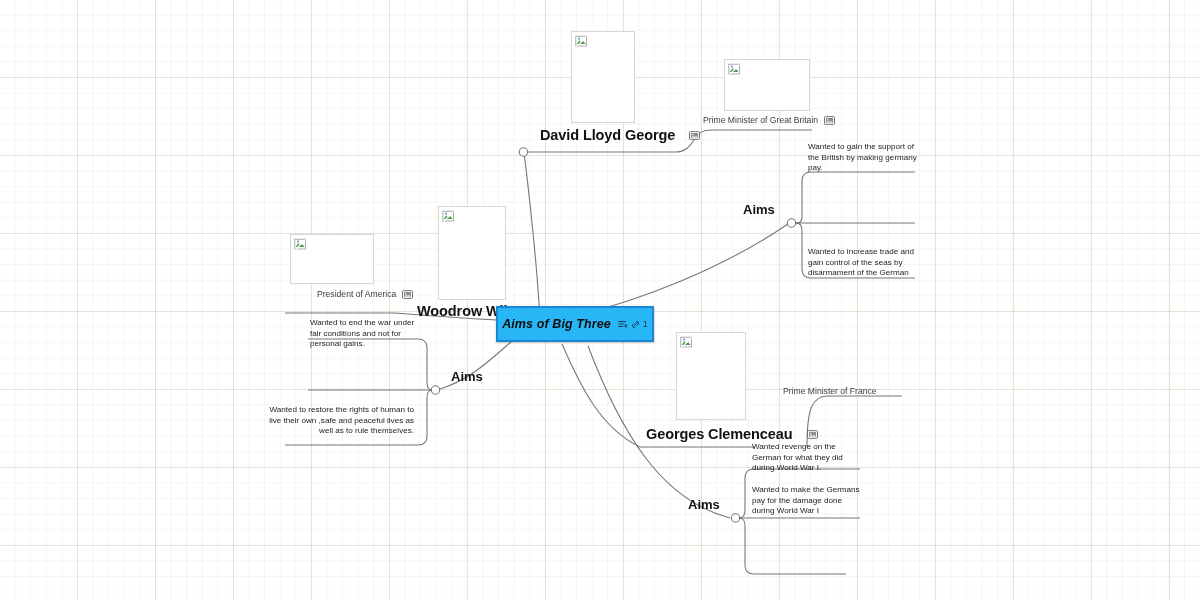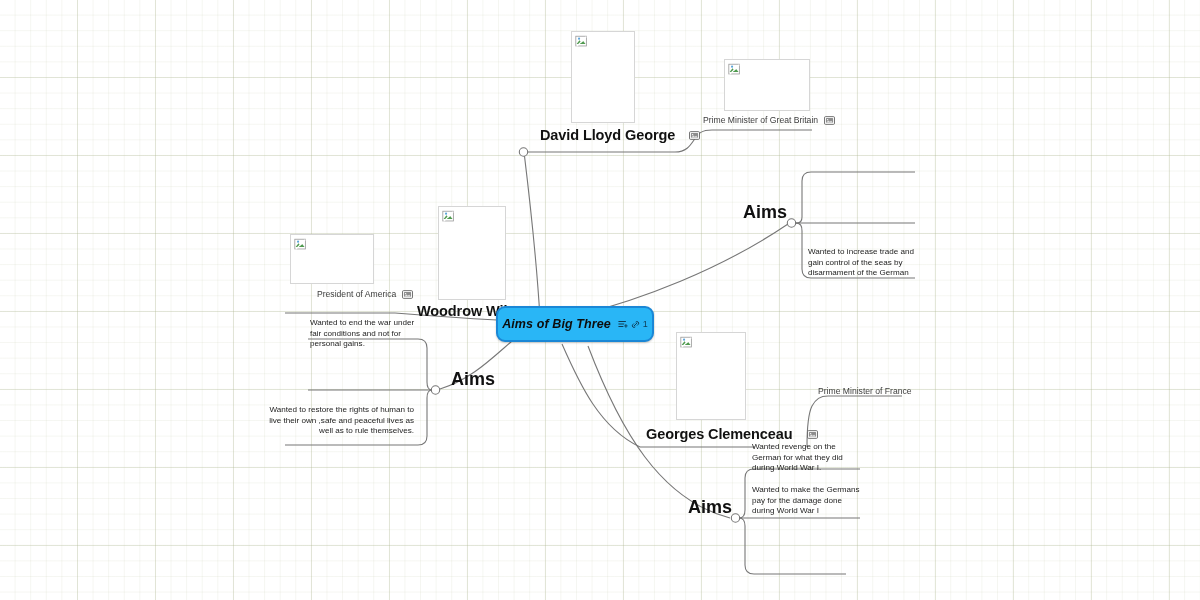--- a/index.html
+++ b/index.html
@@ -31,21 +31,21 @@
     pointer-events: none;
   }
 
   
   .root-node {
     position: absolute;
     left: 496px; top: 306px;
     width: 158px; height: 36px;
     box-sizing: border-box;
     border: 2px solid #1a87d6;
-    border-radius: 9px;
+    border-radius: 0;
     background: #29b6f6;
     box-shadow: 0 1px 2px rgba(0,0,0,0.22);
     display: flex;
     align-items: center;
     justify-content: center;
     gap: 7px;
     z-index: 30;
   }
   .root-label {
     font-size: 12.5px;
@@ -75,21 +75,21 @@
   .person-label {
     font-size: 14.5px;
     font-weight: bold;
     color: #111111;
     letter-spacing: -0.1px;
   }
 
   
   .aims {
     position: absolute;
-    font-size: 18px;
+    font-size: 13px;
     font-weight: bold;
     color: #111111;
     white-space: nowrap;
     z-index: 20;
   }
 
   
   .role {
     position: absolute;
     display: flex;
@@ -269,20 +269,21 @@
     <svg class="pic-badge" viewBox="0 0 14 11">
       <rect x="0.6" y="0.6" width="12.8" height="9.8" rx="1.4" fill="#ffffff" stroke="#5c5c5c" stroke-width="1.1"></rect>
       <rect x="2.4" y="2.4" width="9.2" height="6.2" rx="0.8" fill="#8d8d8d"></rect>
       <circle cx="4.6" cy="4.4" r="0.9" fill="#ffffff"></circle>
       <path d="M2.6 8.3 L5.4 5.4 L7.4 7.2 L9.1 5.9 L11.4 8.3 Z" fill="#e2e2e2"></path>
     </svg>
   </div>
 
   <div class="aims" style="left:743px; top:202px;">Aims</div>
 
+  <div class="leaf" style="left:808px; top:142px; width:112px;">Wanted to gain the support of the British by making germany pay.</div>
   <div class="leaf" style="left:808px; top:247px; width:112px;">Wanted to increase trade and gain control of the seas by disarmament of the German</div>
 
   <div class="person" style="left:417px; top:303px;">
     <span class="person-label">Woodrow Wilson</span>
     <svg class="pic-badge" viewBox="0 0 14 11">
       <rect x="0.6" y="0.6" width="12.8" height="9.8" rx="1.4" fill="#ffffff" stroke="#5c5c5c" stroke-width="1.1"></rect>
       <rect x="2.4" y="2.4" width="9.2" height="6.2" rx="0.8" fill="#8d8d8d"></rect>
       <circle cx="4.6" cy="4.4" r="0.9" fill="#ffffff"></circle>
       <path d="M2.6 8.3 L5.4 5.4 L7.4 7.2 L9.1 5.9 L11.4 8.3 Z" fill="#e2e2e2"></path>
     </svg>
@@ -306,21 +307,21 @@
   <div class="person" style="left:646px; top:426px;">
     <span class="person-label">Georges Clemenceau</span>
     <svg class="pic-badge" viewBox="0 0 14 11">
       <rect x="0.6" y="0.6" width="12.8" height="9.8" rx="1.4" fill="#ffffff" stroke="#5c5c5c" stroke-width="1.1"></rect>
       <rect x="2.4" y="2.4" width="9.2" height="6.2" rx="0.8" fill="#8d8d8d"></rect>
       <circle cx="4.6" cy="4.4" r="0.9" fill="#ffffff"></circle>
       <path d="M2.6 8.3 L5.4 5.4 L7.4 7.2 L9.1 5.9 L11.4 8.3 Z" fill="#e2e2e2"></path>
     </svg>
   </div>
 
-  <div class="role" style="left:818px; top:386px;">
+  <div class="role" style="left:783px; top:386px;">
     <span class="role-label">Prime Minister of France</span>
   </div>
 
   <div class="aims" style="left:688px; top:497px;">Aims</div>
 
   <div class="leaf" style="left:752px; top:442px; width:96px;">Wanted revenge on the German for what they did during World War I.</div>
   <div class="leaf" style="left:752px; top:485px; width:108px;">Wanted to make the Germans pay for the damage done during World War I</div>
 
 </div>
 

